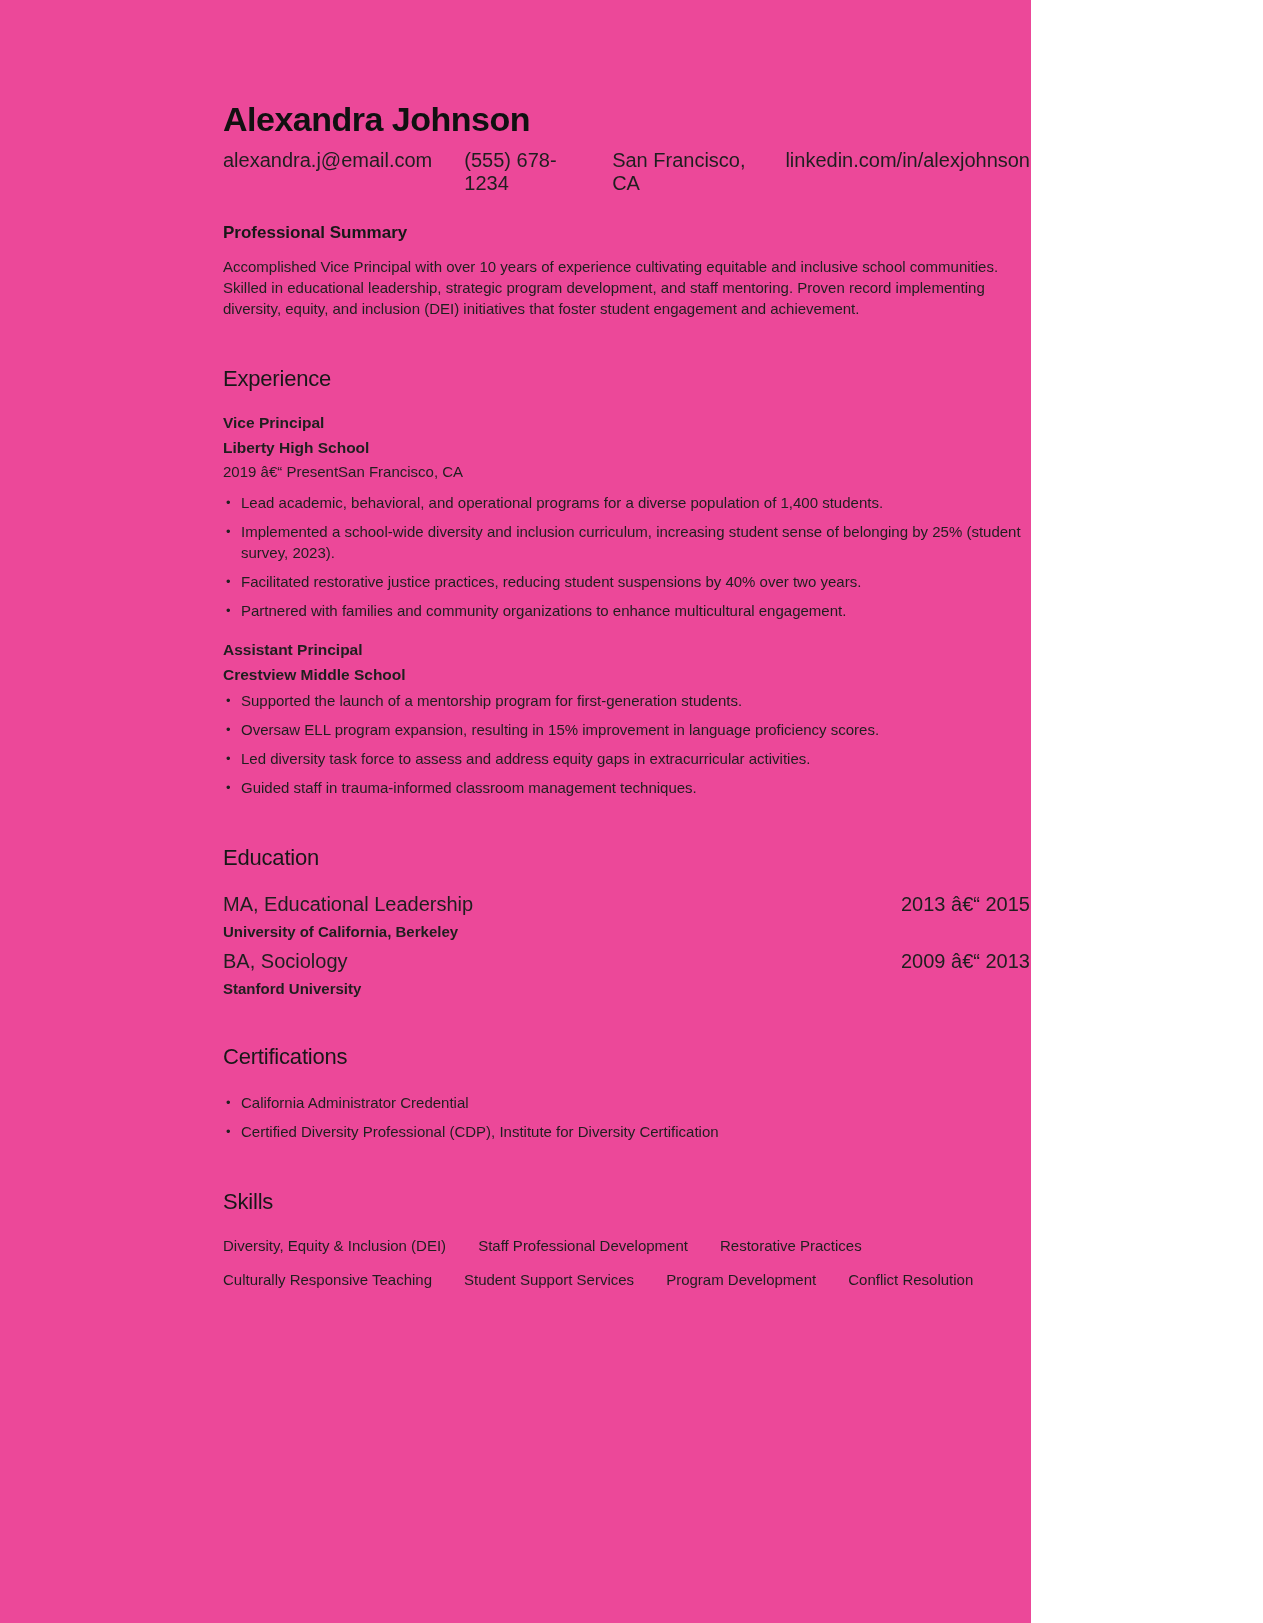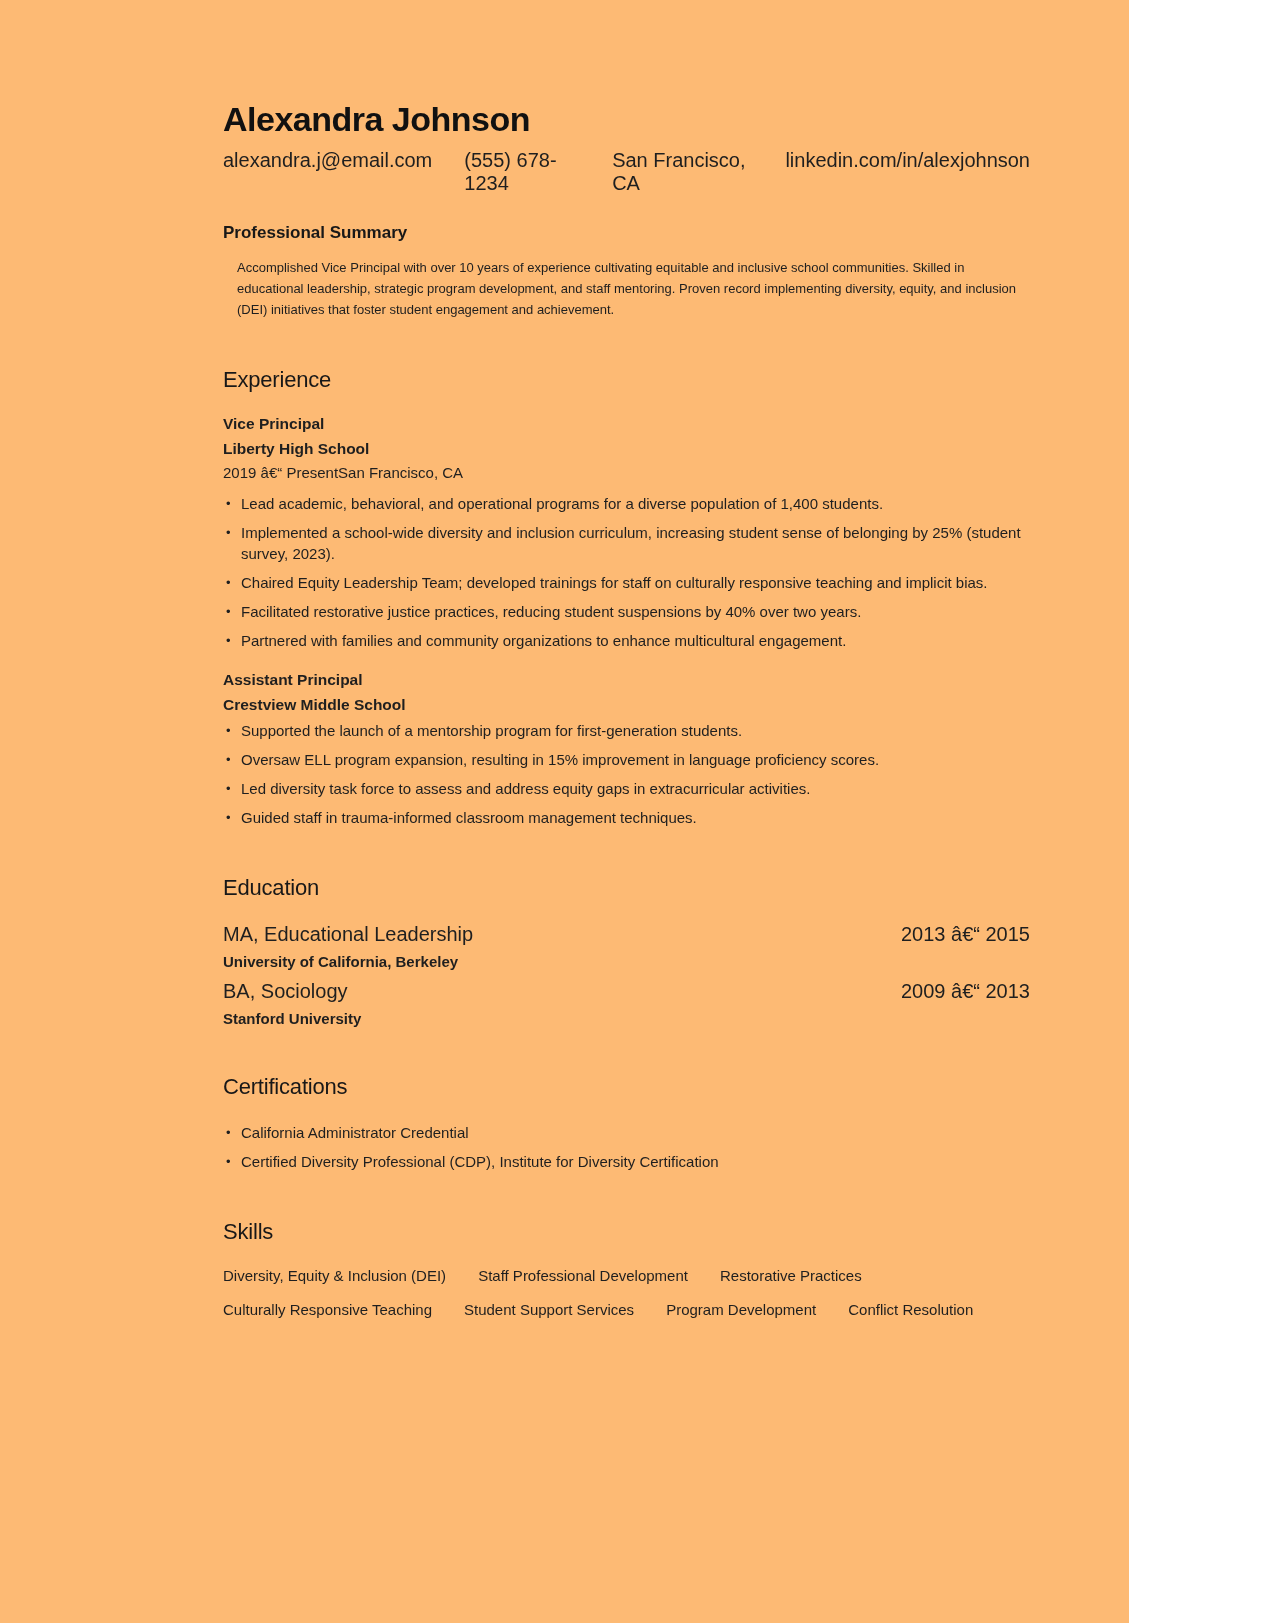--- a/index.html
+++ b/index.html
@@ -3,23 +3,23 @@
 <meta charset="utf-8">
 <style>
   html, body {
     margin: 0;
     padding: 0;
     background: #ffffff;
     font-family: "Liberation Sans", sans-serif;
     color: #1f1f1f;
   }
   .page {
-    width: 1129px;
+    width: 1031px;
     height: 1623px;
-    background: #fdba74;
+    background: #ec4899;
     position: relative;
     box-sizing: border-box;
   }
   .content {
     position: absolute;
     left: 223px;
     top: 100px;
     width: 807px;
   }
   .name {
@@ -37,23 +37,23 @@
     color: #1f1f1f;
     margin-bottom: 28px;
   }
   .subheading {
     font-size: 17px;
     font-weight: 700;
     color: #181818;
     margin: 0 0 13px 0;
   }
   .summary-text {
-    font-size: 13px;
+    font-size: 15px;
     line-height: 21px;
-    margin: 14px;
+    margin: 0;
     color: #1f1f1f;
   }
   .section-heading {
     font-size: 22px;
     font-weight: 400;
     color: #181818;
     margin: 47px 0 22px 0;
     letter-spacing: -0.2px;
   }
   .job { margin-bottom: 8px; }
@@ -135,21 +135,20 @@
     <div class="job">
       <div class="job-title">Vice Principal</div>
       <div class="job-company">Liberty High School</div>
       <div class="date-loc-row">
         <span>2019 â€“ Present</span>
         <span>San Francisco, CA</span>
       </div>
       <ul class="bullets">
         <li>Lead academic, behavioral, and operational programs for a diverse population of 1,400 students.</li>
         <li>Implemented a school-wide diversity and inclusion curriculum, increasing student sense of belonging by 25% (student survey, 2023).</li>
-        <li>Chaired Equity Leadership Team; developed trainings for staff on culturally responsive teaching and implicit bias.</li>
         <li>Facilitated restorative justice practices, reducing student suspensions by 40% over two years.</li>
         <li>Partnered with families and community organizations to enhance multicultural engagement.</li>
       </ul>
     </div>
 
     <div class="job">
       <div class="job-title">Assistant Principal</div>
       <div class="job-company">Crestview Middle School</div>
       <ul class="bullets">
         <li>Supported the launch of a mentorship program for first-generation students.</li>

